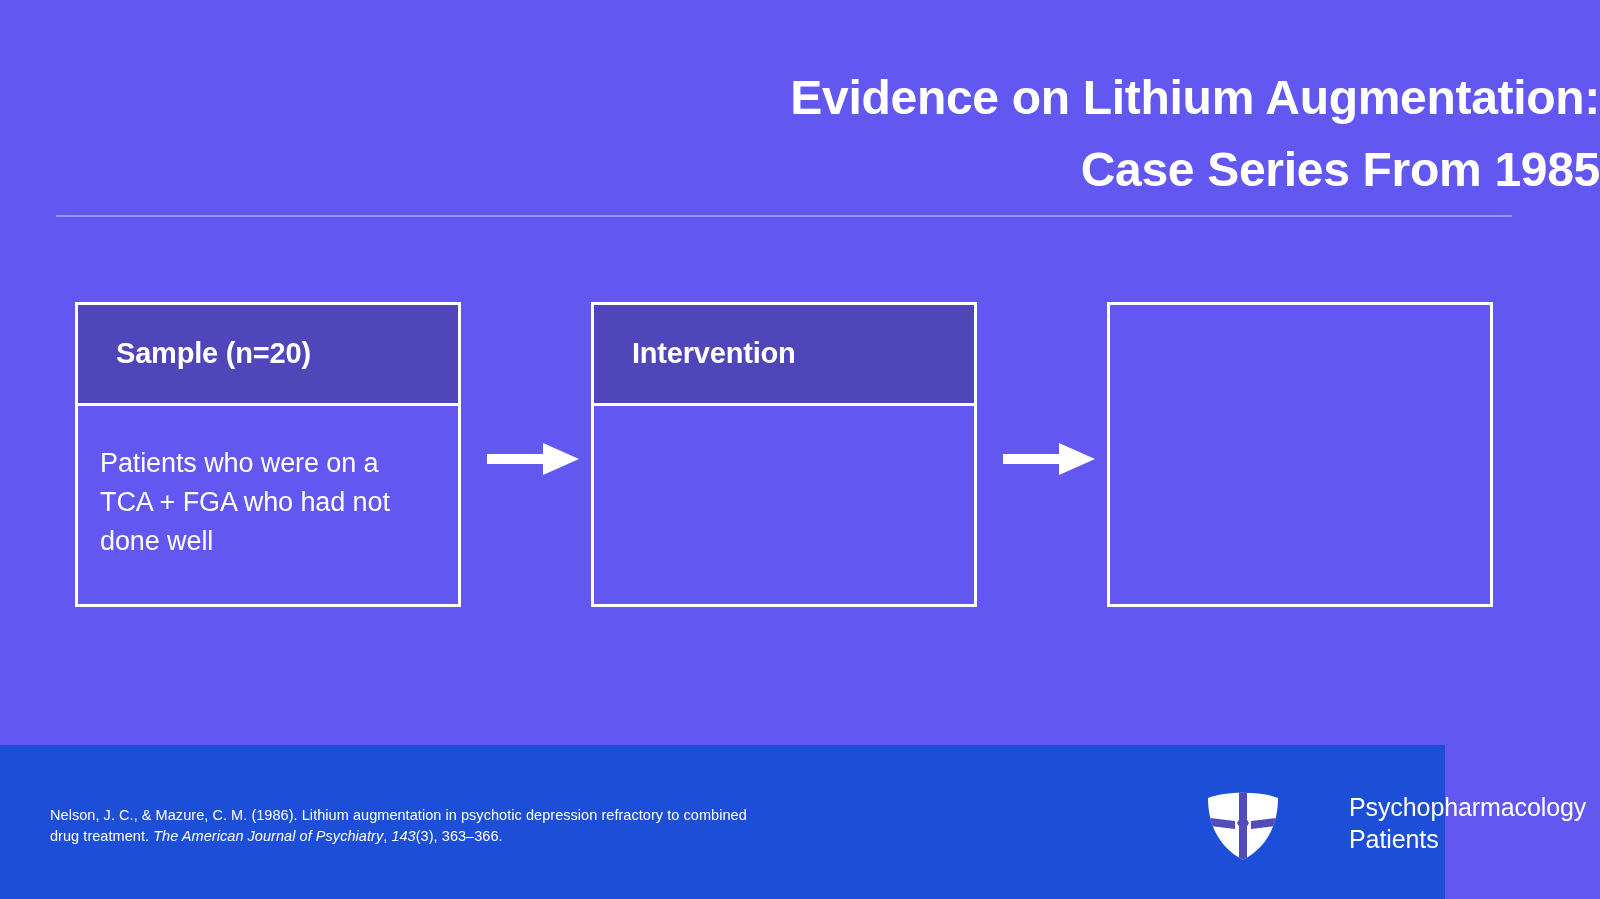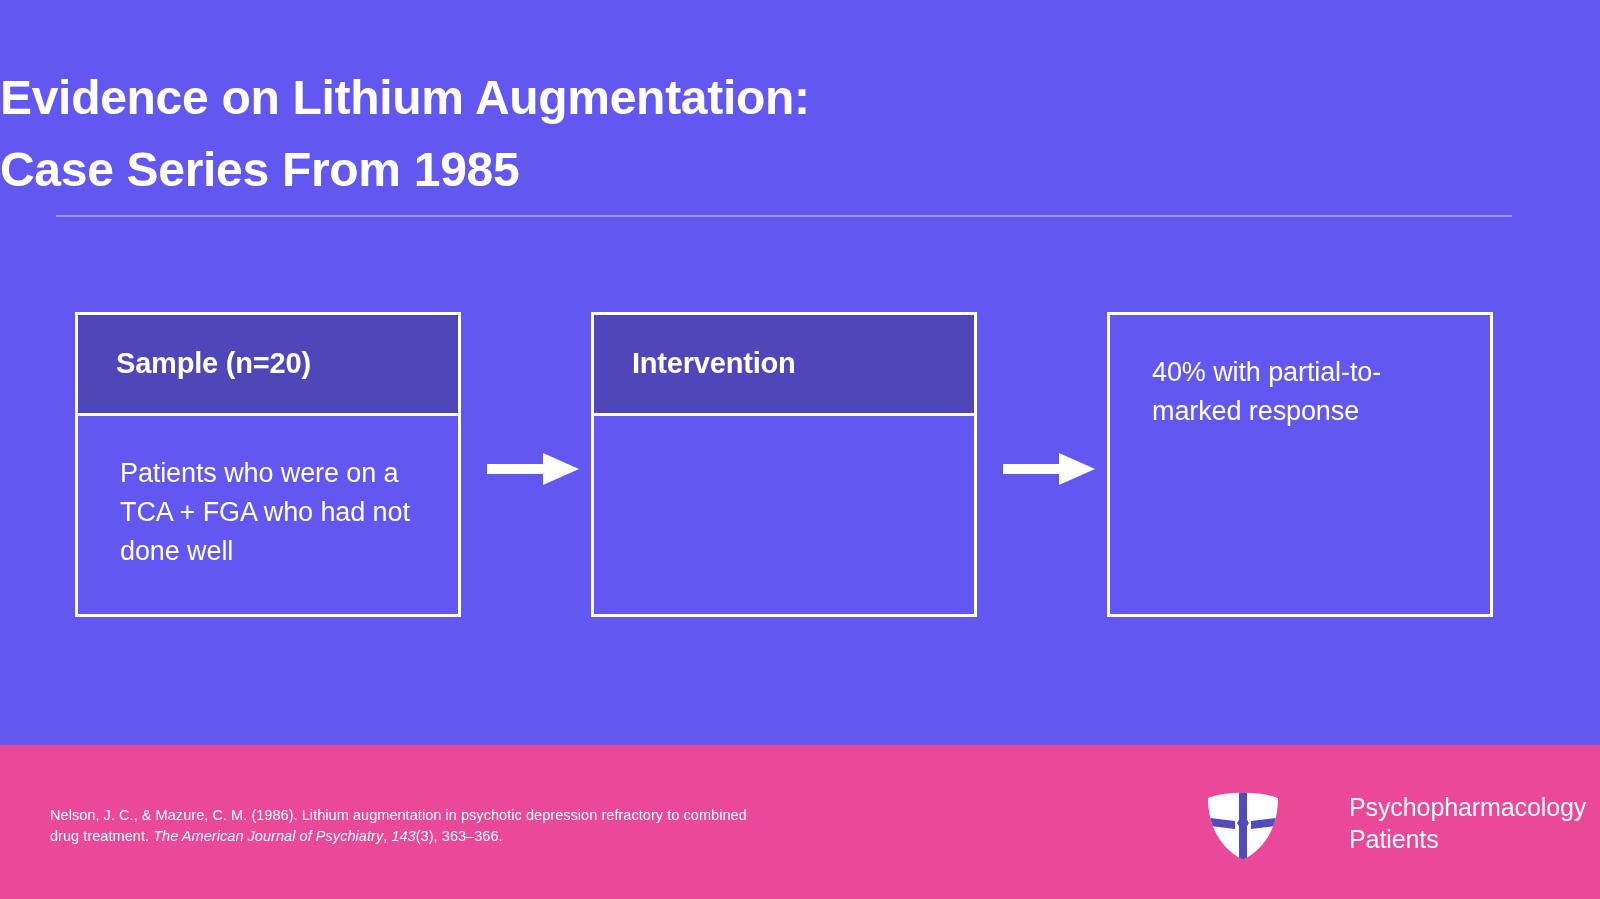--- a/index.html
+++ b/index.html
@@ -16,21 +16,21 @@
     font-family: "Liberation Sans", sans-serif;
     -webkit-font-smoothing: antialiased;
   }
 
   
   .title-block {
     position: absolute;
     left: 0;
     top: 62px;
     width: 1600px;
-    text-align: left;
+    text-align: right;
   }
   .title-line {
     color: #FFFFFF;
     font-size: 48px;
     font-weight: bold;
     letter-spacing: -0.3px;
     line-height: 72px;
     white-space: nowrap;
   }
 
@@ -40,21 +40,21 @@
     top: 215px;
     width: 1456px;
     height: 2px;
     background: #9A92F5;
   }
 
   
   .flow {
     position: absolute;
     left: 0;
-    top: 312px;
+    top: 302px;
     width: 1600px;
     height: 305px;
   }
   .card {
     position: absolute;
     top: 0;
     width: 386px;
     height: 305px;
     box-sizing: border-box;
     border: 3px solid #FFFFFF;
@@ -75,21 +75,21 @@
   }
   .card-header-text {
     color: #FFFFFF;
     font-size: 29px;
     font-weight: bold;
     letter-spacing: -0.2px;
     line-height: 1.1;
   }
   .card-body {
     box-sizing: border-box;
-    padding: 38px 26px 0 42px;
+    padding: 38px 26px 0 22px;
   }
   .card-body-text {
     color: #FFFFFF;
     font-size: 27px;
     font-weight: normal;
     line-height: 39px;
     letter-spacing: -0.1px;
   }
 
   
@@ -100,23 +100,24 @@
     height: 34px;
   }
   .arrow.a1 { left: 487px; }
   .arrow.a2 { left: 1003px; }
 
   
   .footer {
     position: absolute;
     left: 0;
     top: 745px;
-    width: 1600px;
+    width: 1427px;
     height: 154px;
-    background: #ec4899;
+    background: #1d4ed8;
+    padding-left: 18px;
   }
   .citation {
     position: absolute;
     left: 50px;
     top: 60px;
     width: 700px;
     color: #FFFFFF;
     font-size: 14.5px;
     line-height: 21px;
     letter-spacing: 0.05px;
@@ -186,23 +187,20 @@
     </div>
 
     <div class="arrow a2">
       <svg width="92" height="34" viewBox="0 0 92 34" xmlns="http://www.w3.org/2000/svg">
         <rect x="0" y="12" width="62" height="10" fill="#FFFFFF"></rect>
         <polygon points="56,1 92,17 56,33" fill="#FFFFFF"></polygon>
       </svg>
     </div>
 
     <div class="card c3">
-      <div class="card-body">
-        <div class="card-body-text">40% with partial-to-marked response</div>
-      </div>
     </div>
 
   </div>
 
   <div class="footer">
 
     <div class="citation"><span>Nelson, J. C., &amp; Mazure, C. M. (1986). Lithium augmentation in psychotic depression refractory to combined drug treatment. </span><i>The American Journal of Psychiatry</i><span>, </span><i>143</i><span>(3), 363–366.</span></div>
 
     <div class="brand">
       <div class="brand-mark">

